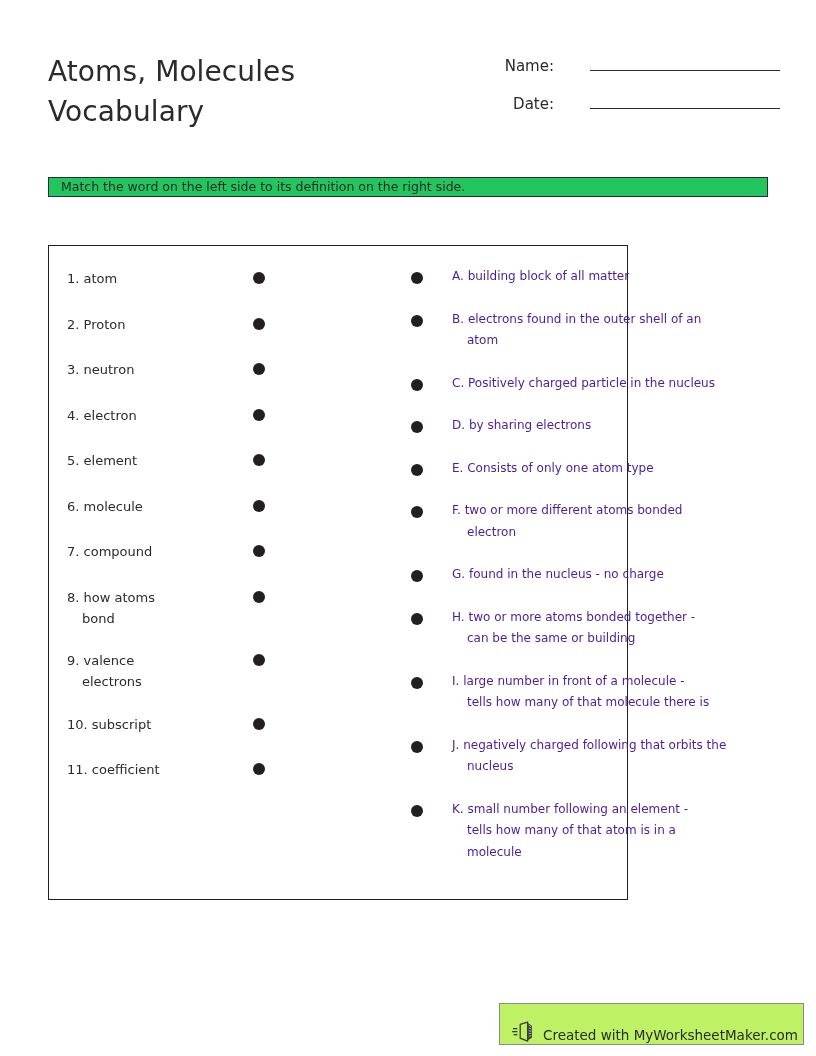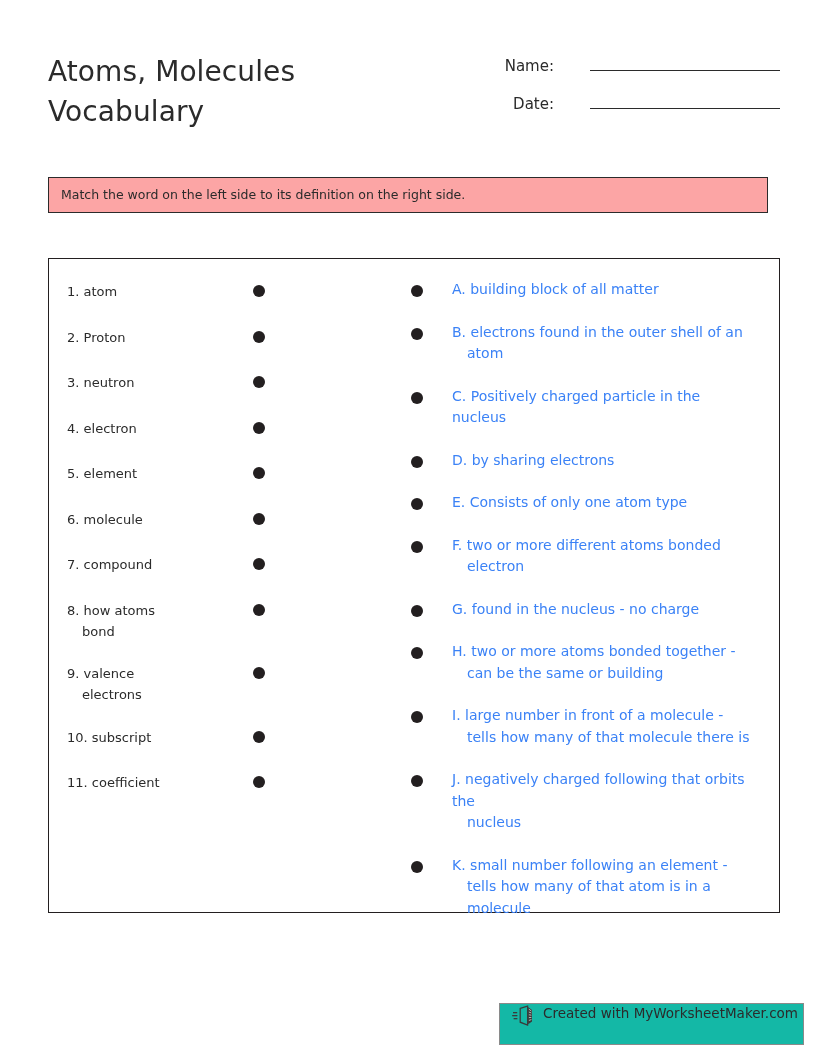--- a/index.html
+++ b/index.html
@@ -61,43 +61,42 @@
     border-bottom: 1.4px solid #2b2b2b;
     height: 17px;
   }
 
   
   .instructions {
     position: absolute;
     left: 48px;
     top: 177px;
     width: 720px;
-    height: 36px;
+    height: 20px;
     border: 1.3px solid #2b2b2b;
     display: flex;
     align-items: center;
     padding: 0 12px;
-    background: #fca5a5;
+    background: #22c55e;
   }
   .instructions-text {
     font-size: 12.5px;
     color: #2b2b2b;
     line-height: 16px;
   }
 
   
   .match-box {
     position: absolute;
     left: 48px;
     top: 245px;
-    width: 732px;
+    width: 580px;
     height: 655px;
     border: 1.6px solid #231f20;
     background: #fff;
-    margin-top: 13px;
   }
   .columns {
     position: absolute;
     left: 0;
     top: 0;
     width: 100%;
     height: 100%;
   }
 
   
@@ -158,40 +157,40 @@
   }
   .right-dot-holder {
     width: 48px;
     flex: 0 0 48px;
     display: flex;
     justify-content: flex-start;
     padding-left: 7px;
   }
   .def-text {
     flex: 1;
-    font-size: 14px;
+    font-size: 12px;
     line-height: 21.5px;
-    color: #3b82f6;
+    color: #4c1d95;
   }
   .def-text .dwrap {
     display: block;
     padding-left: 15px;
   }
 
   
   .footer-badge {
     position: absolute;
     left: 499px;
     top: 1003px;
     width: 305px;
     height: 42px;
     border: 1.2px solid #8a8a8a;
-    background: #14b8a6;
-    display: flex;
-    align-items: flex-start;
+    background: #bef264;
+    display: flex;
+    align-items: flex-end;
     padding-left: 12px;
   }
   .footer-logo {
     width: 24px;
     height: 24px;
     flex: 0 0 24px;
     margin-right: 7px;
     display: block;
   }
   .footer-text {

